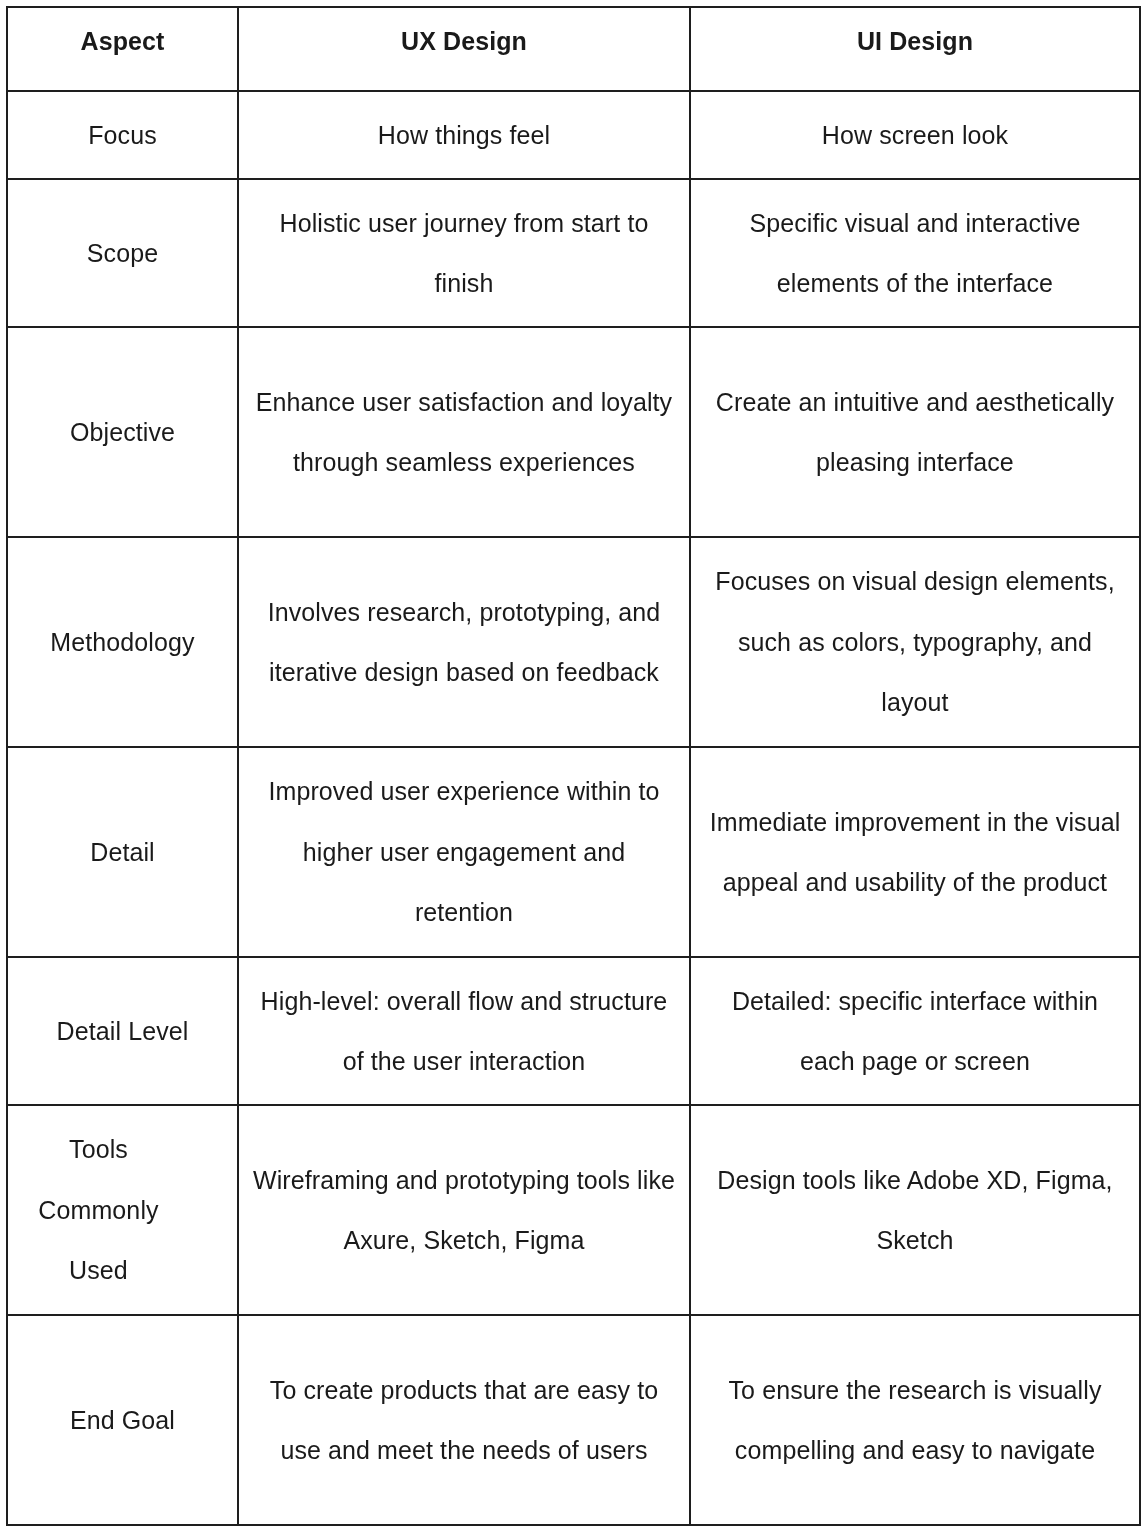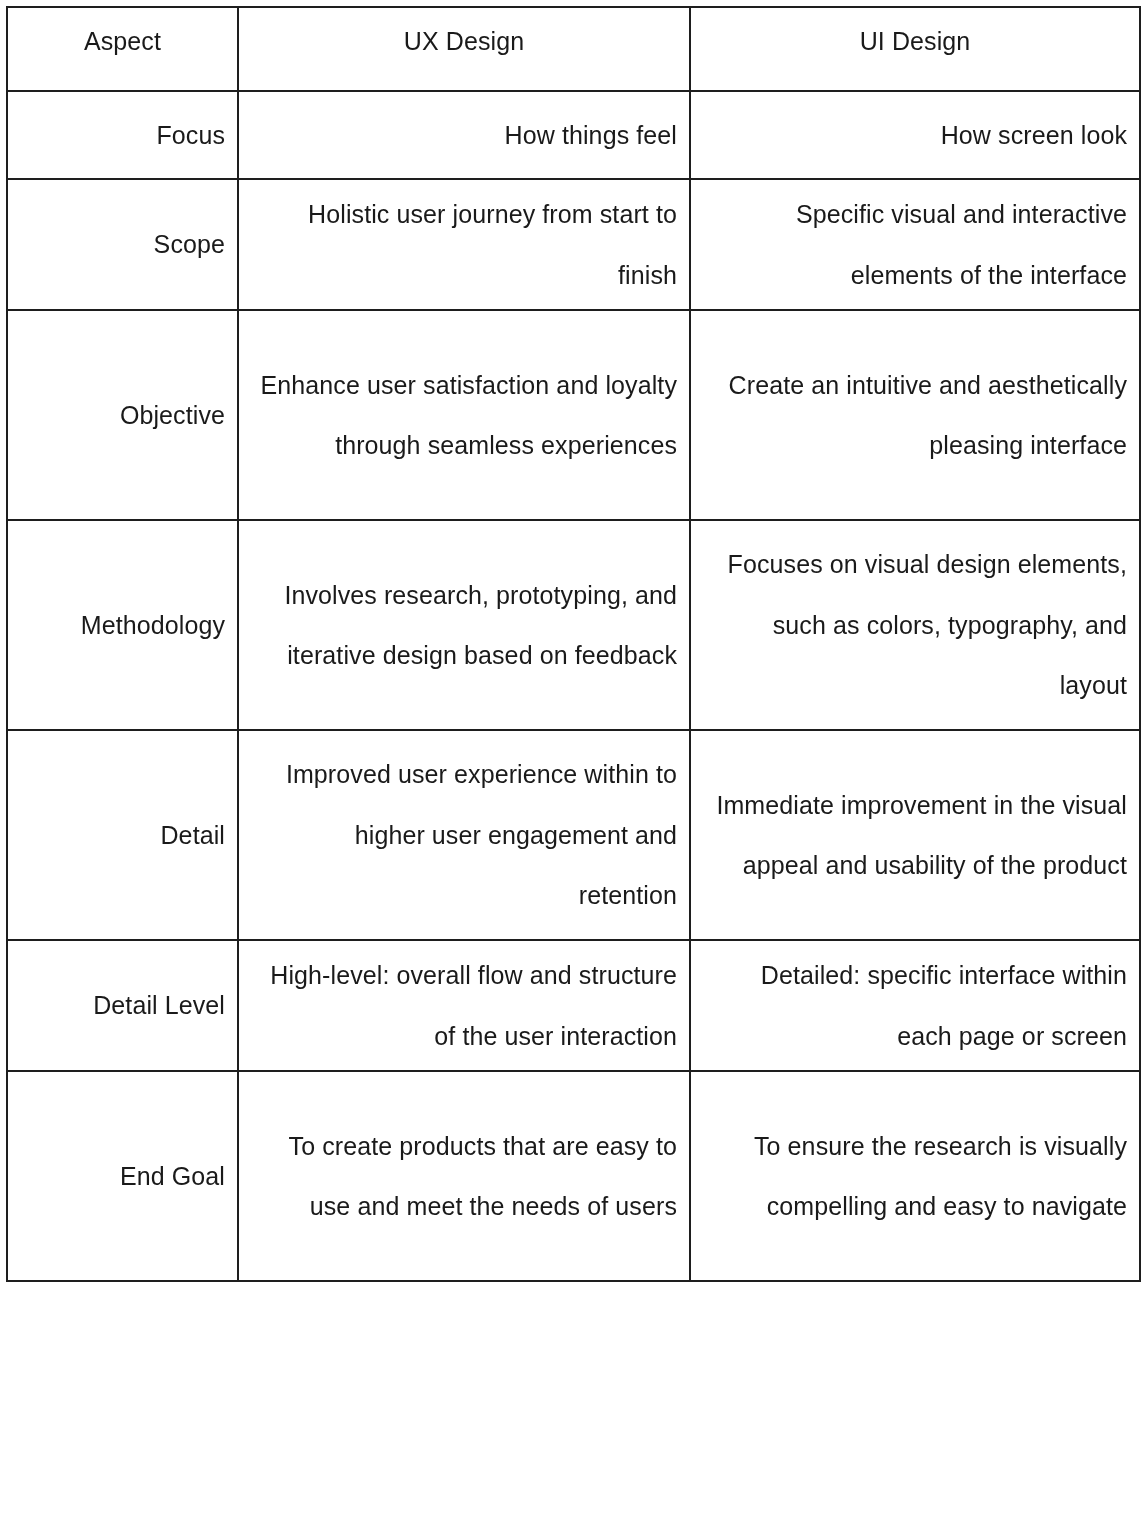--- a/index.html
+++ b/index.html
@@ -28,34 +28,34 @@
     table.cmp col.c3 { width: 450px; }
     table.cmp th, table.cmp td {
       border: 2px solid #1e1e1e;
       vertical-align: middle;
       padding: 0 12px;
       font-size: 25px;
       line-height: 60.5px;
       letter-spacing: 0.1px;
     }
     table.cmp th {
-      font-weight: normal;
+      font-weight: bold;
       text-align: center;
       vertical-align: top;
       padding-top: 3px;
       height: 84px;
       box-sizing: border-box;
     }
     table.cmp td {
-      text-align: right;
+      text-align: center;
       box-sizing: border-box;
       margin-top: 38px;
     }
     .lines-1 td { height: 88px; }
-    .lines-2 td { height: 131px; border-radius: 16px; }
+    .lines-2 td { height: 148px; border-radius: 16px; }
     .lines-3 td { height: 210px; }
   </style>
 </head>
 <body>
 
 <table class="cmp">
   <colgroup>
     <col class="c1">
       <col class="c2">
       <col class="c3">
@@ -92,18 +92,23 @@
       <td>Detail</td>
       <td>Improved user experience within to higher user engagement and retention</td>
       <td>Immediate improvement in the visual appeal and usability of the product</td>
     </tr>
     <tr class="lines-2">
       <td>Detail Level</td>
       <td>High-level: overall flow and structure of the user interaction</td>
       <td>Detailed: specific interface within each page or screen</td>
     </tr>
     <tr class="lines-3">
+      <td style="padding-right:60px;">Tools Commonly Used</td>
+      <td>Wireframing and prototyping tools like Axure, Sketch, Figma</td>
+      <td>Design tools like Adobe XD, Figma, Sketch</td>
+    </tr>
+    <tr class="lines-3">
       <td>End Goal</td>
       <td>To create products that are easy to use and meet the needs of users</td>
       <td>To ensure the research is visually compelling and easy to navigate</td>
     </tr>
   </tbody>
 </table>
 
 </body></html>

